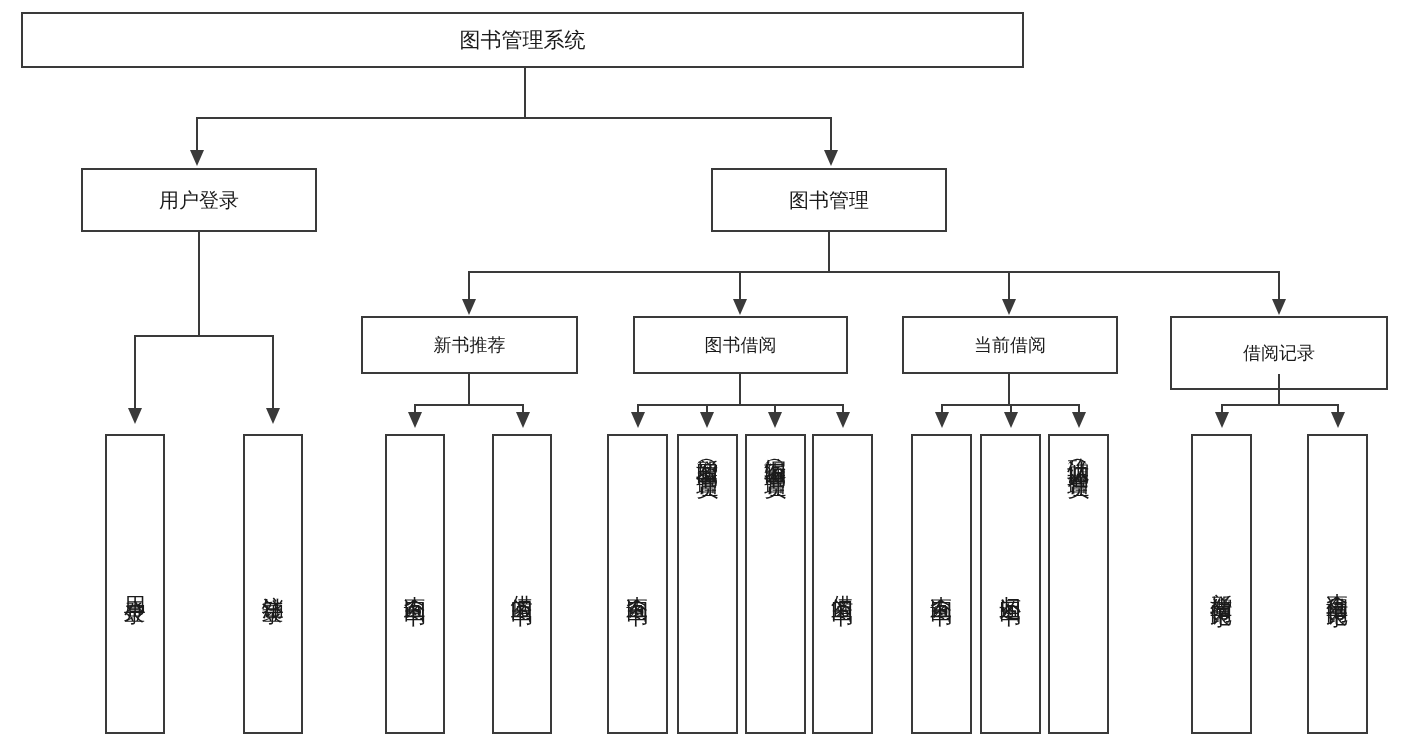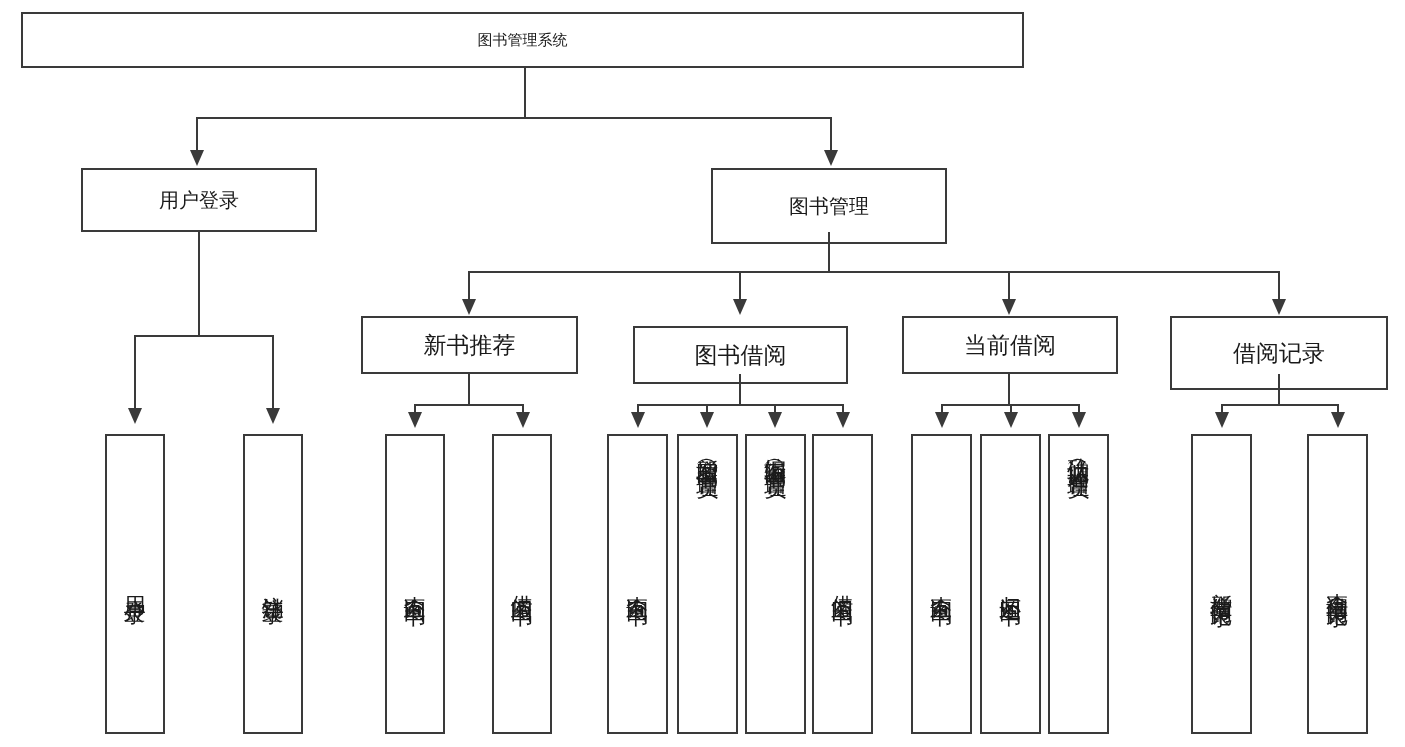--- a/index.html
+++ b/index.html
@@ -20,23 +20,23 @@
     box-sizing:border-box;
     background:#ffffff;
     border:2px solid #3a3a3a;
     display:flex;
     align-items:center;
     justify-content:center;
     color:#1a1a1a;
     line-height:1.25;
     text-align:center;
   }
-  .box.root{font-size:15px;}
+  .box.root{font-size:21px;}
   .box.lvl2{font-size:20px;}
-  .box.lvl3{font-size:23px;}
+  .box.lvl3{font-size:18px;}
   
   .box.leaf{
     font-size:22px;
     writing-mode:vertical-rl;
     text-orientation:upright;
     align-items:center;
     justify-content:center;
     padding:4px 0;
     letter-spacing:3px;
   }
@@ -80,21 +80,21 @@
 
   <div class="vline" style="left:196px;top:117px;height:33px;"></div>
   <div class="arrow" style="left:190px;top:150px;"></div>
 
   <div class="vline" style="left:830px;top:117px;height:33px;"></div>
   <div class="arrow" style="left:824px;top:150px;"></div>
 
   <div class="box lvl2" style="left:81px;top:168px;width:236px;height:64px;">
     <span>用户登录</span>
   </div>
-  <div class="box lvl2" style="left:711px;top:168px;width:236px;height:76px;">
+  <div class="box lvl2" style="left:711px;top:168px;width:236px;height:64px;">
     <span>图书管理</span>
   </div>
 
   <div class="vline" style="left:198px;top:232px;height:103px;"></div>
   <div class="hline" style="left:134px;top:335px;width:140px;"></div>
   <div class="vline" style="left:134px;top:335px;height:73px;"></div>
   <div class="arrow" style="left:128px;top:408px;"></div>
   <div class="vline" style="left:272px;top:335px;height:73px;"></div>
   <div class="arrow" style="left:266px;top:408px;"></div>
 
@@ -105,21 +105,21 @@
   <div class="vline" style="left:739px;top:271px;height:28px;"></div>
   <div class="arrow" style="left:733px;top:299px;"></div>
   <div class="vline" style="left:1008px;top:271px;height:28px;"></div>
   <div class="arrow" style="left:1002px;top:299px;"></div>
   <div class="vline" style="left:1278px;top:271px;height:28px;"></div>
   <div class="arrow" style="left:1272px;top:299px;"></div>
 
   <div class="box lvl3" style="left:361px;top:316px;width:217px;height:58px;">
     <span>新书推荐</span>
   </div>
-  <div class="box lvl3" style="left:633px;top:316px;width:215px;height:58px;margin-top:10px;">
+  <div class="box lvl3" style="left:633px;top:316px;width:215px;height:58px;">
     <span>图书借阅</span>
   </div>
   <div class="box lvl3" style="left:902px;top:316px;width:216px;height:58px;">
     <span>当前借阅</span>
   </div>
   <div class="box lvl3" style="left:1170px;top:316px;width:218px;height:74px;">
     <span>借阅记录</span>
   </div>
 
   <div class="vline" style="left:468px;top:374px;height:31px;"></div>

